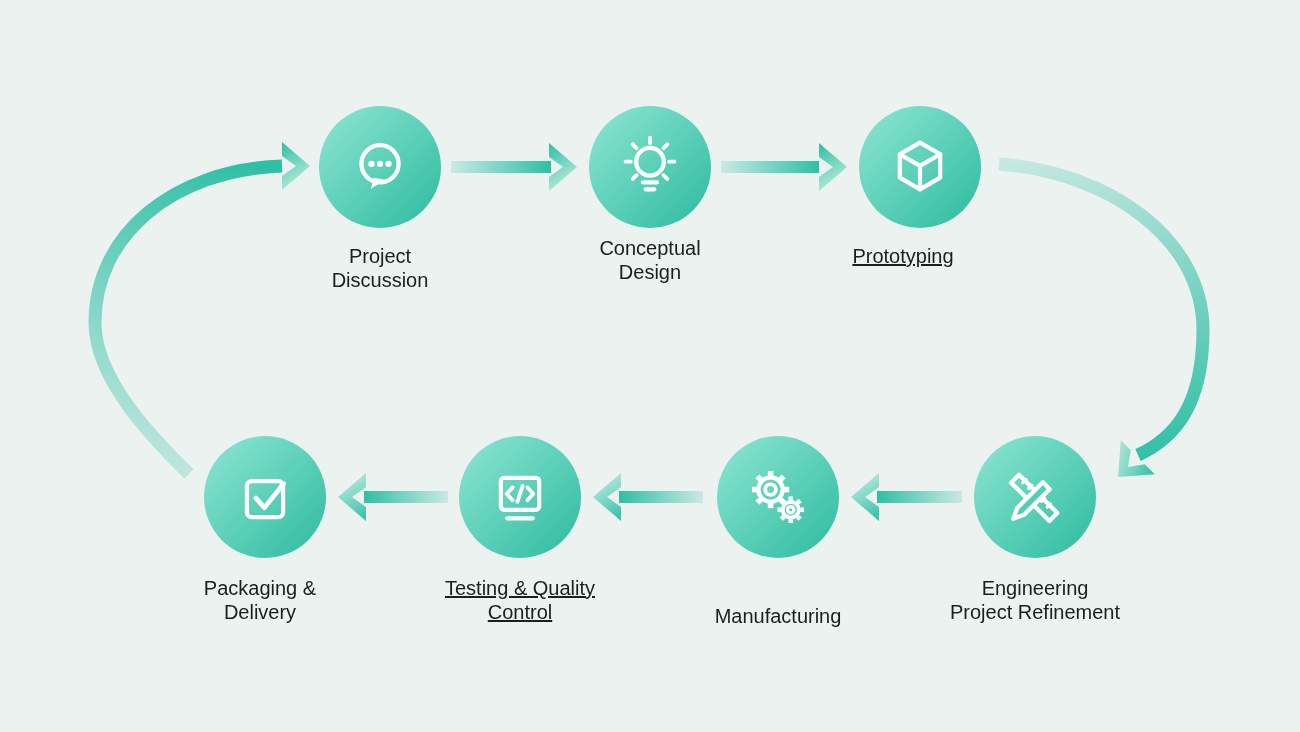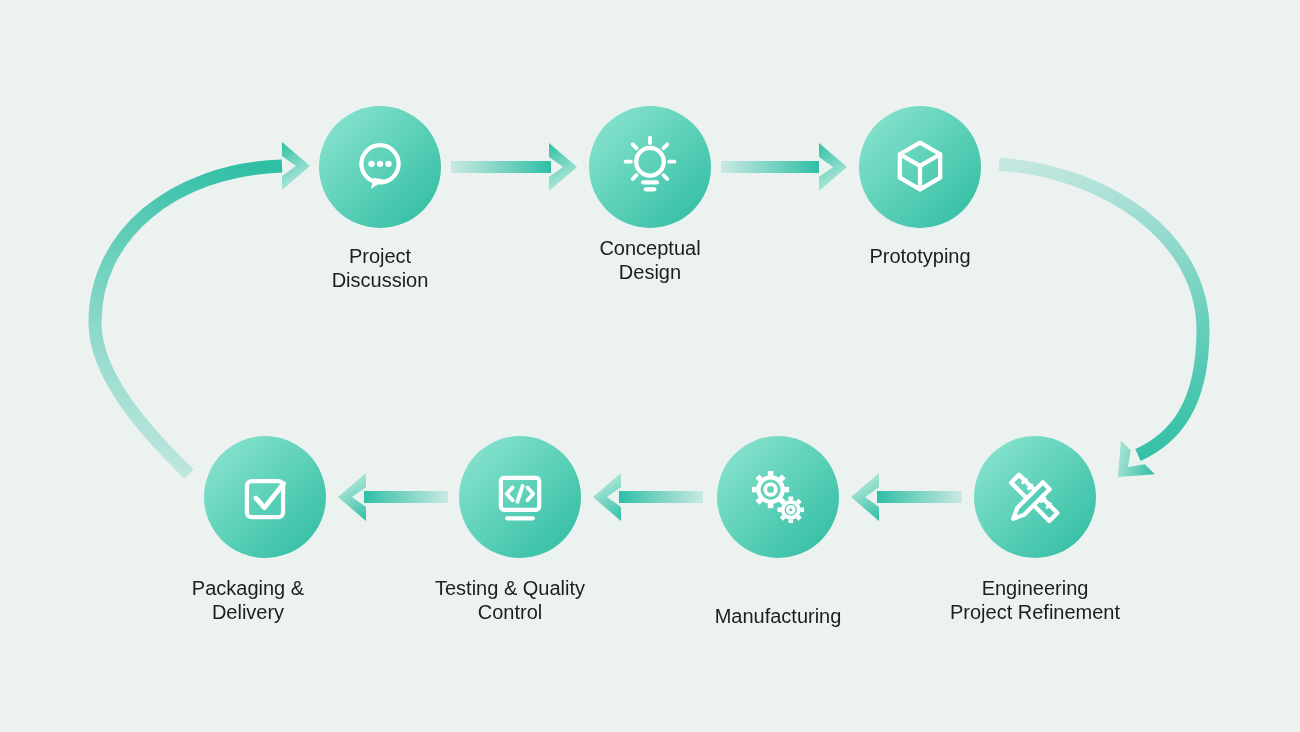--- a/index.html
+++ b/index.html
@@ -118,21 +118,21 @@
 Design</div>
   </div>
 
   <div class="step">
     <div class="circle" style="left:859px; top:106px;">
       <svg class="icon" viewBox="0 0 64 64">
         <path class="s" d="M32 9 L51 20 L51 42 L32 53 L13 42 L13 20 Z"></path>
         <path class="s" d="M13 20 L32 31 L51 20 M32 31 L32 53"></path>
       </svg>
     </div>
-    <div class="label" style="left:790px; top:244px;">Prototyping</div>
+    <div class="label" style="left:773px; top:244px;text-decoration:underline;">Prototyping</div>
   </div>
 
   <div class="step">
     <div class="circle" style="left:974px; top:436px;">
       <svg class="icon" viewBox="0 0 64 64">
         <path class="s" d="M17 11 L53 47 L45.5 54.5 L9.5 18.5 Z"></path>
         <line class="s" style="stroke-width:3" x1="23.5" y1="15.5" x2="20.5" y2="18.5"></line>
         <line class="s" style="stroke-width:3" x1="29" y1="21" x2="26" y2="24"></line>
         <line class="s" style="stroke-width:3" x1="41" y1="33" x2="38" y2="36"></line>
         <line class="s" style="stroke-width:3" x1="46.5" y1="38.5" x2="43.5" y2="41.5"></line>
@@ -178,28 +178,28 @@
   <div class="step">
     <div class="circle" style="left:459px; top:436px;">
       <svg class="icon" viewBox="0 0 64 64">
         <rect class="s" x="14" y="14" width="36" height="30" rx="3"></rect>
         <line class="s" x1="20" y1="52" x2="44" y2="52"></line>
         <polyline class="s" style="stroke-width:3.6" points="25,23 19.5,29 25,35"></polyline>
         <polyline class="s" style="stroke-width:3.6" points="39,23 44.5,29 39,35"></polyline>
         <line class="s" style="stroke-width:3.6" x1="34.5" y1="21.5" x2="29.5" y2="36.5"></line>
       </svg>
     </div>
-    <div class="label" style="left:380px; top:576px;">Testing &amp; Quality
+    <div class="label" style="left:390px; top:576px;text-decoration:underline;">Testing &amp; Quality
 Control</div>
   </div>
 
   <div class="step">
     <div class="circle" style="left:204px; top:436px;">
       <svg class="icon" viewBox="0 0 64 64">
         <rect class="s" x="15" y="17" width="34" height="34" rx="4.5"></rect>
         <polyline class="s" style="stroke-width:4.5" points="23.5,33 31.5,42 49.5,19.5"></polyline>
       </svg>
     </div>
-    <div class="label" style="left:118px; top:576px;text-align:center;">Packaging &amp;
+    <div class="label" style="left:130px; top:576px;text-align:center;">Packaging &amp;
 Delivery</div>
   </div>
 
 </div>
 
 </body></html>

